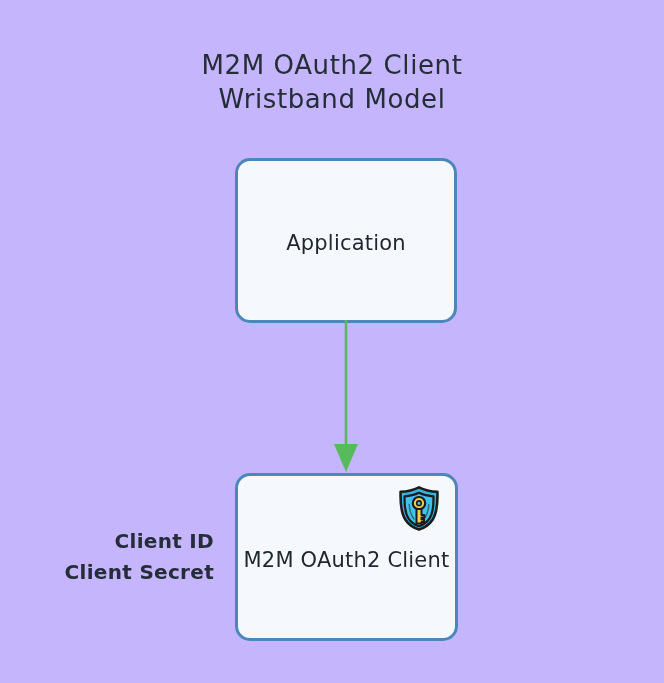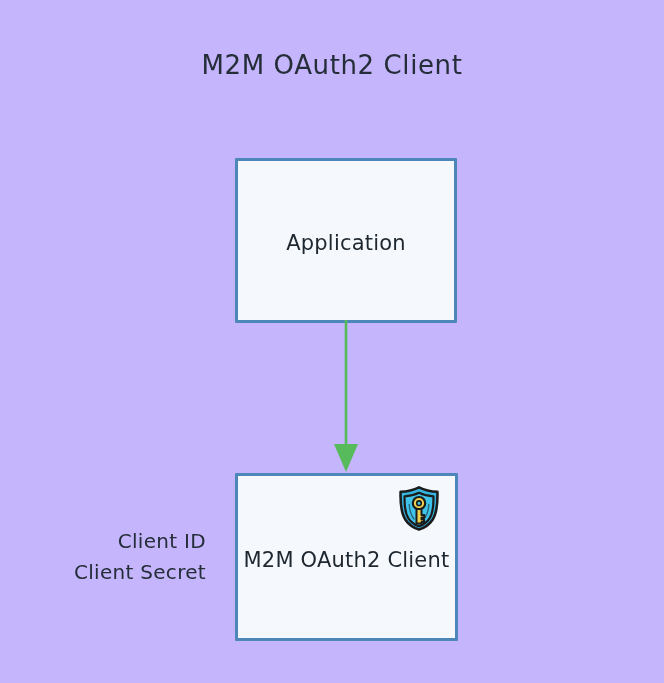--- a/index.html
+++ b/index.html
@@ -41,21 +41,21 @@
     display: block;
     white-space: nowrap;
   }
 
   
   .node-box {
     position: absolute;
     box-sizing: border-box;
     background: #f5f9fd;
     border: 3px solid #4d87ba;
-    border-radius: 1px;
+    border-radius: 15px;
   }
   .node-box.app-node {
     left: 235px;
     top: 158px;
     width: 222px;
     height: 165px;
   }
   .node-box.client-node {
     left: 235px;
     top: 473px;
@@ -98,42 +98,44 @@
     left: 320px;
     top: 320px;
     width: 52px;
     height: 156px;
     pointer-events: none;
   }
 
   
   .side-labels {
     position: absolute;
-    left: 4px;
+    left: 12px;
     top: 526px;
     width: 202px;
     text-align: right;
     color: #242d38;
     font-size: 20px;
     line-height: 31px;
     letter-spacing: 0.3px;
     user-select: none;
+    font-weight: bold;
   }
   .side-labels .annotation-line {
     display: block;
     white-space: nowrap;
   }
 </style>
 </head>
 <body>
 
 <div id="diagram-canvas">
 
   <div class="diagram-title">
     <span class="title-line">M2M OAuth2 Client</span>
+    <span class="title-line">Wristband Model</span>
   </div>
 
   <div class="node-box app-node">
     <div class="node-label">Application</div>
   </div>
 
   <svg class="connector-arrow" viewBox="0 0 52 156">
     <line x1="26" y1="0" x2="26" y2="129" stroke="#57bb5c" stroke-width="2.6"></line>
     <polygon points="26,152 14,124 38,124" fill="#57bb5c"></polygon>
   </svg>

